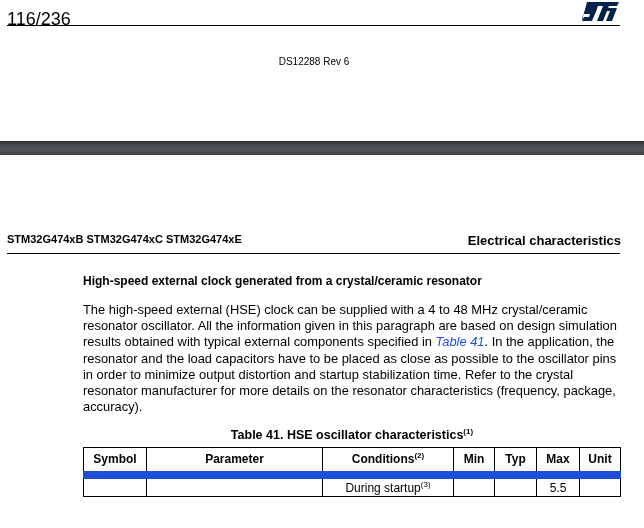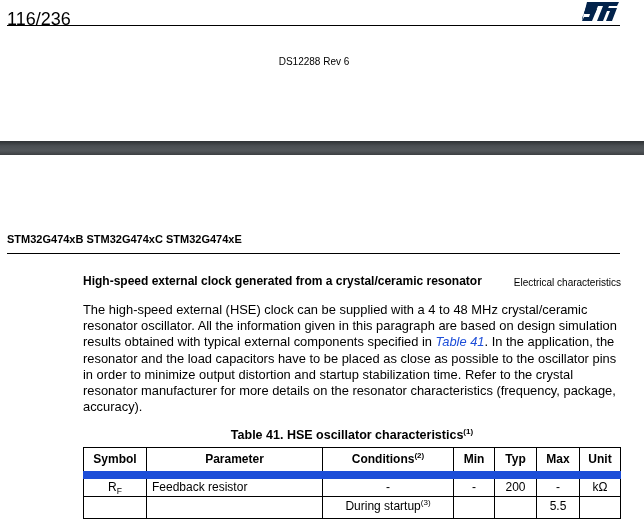--- a/index.html
+++ b/index.html
@@ -6,21 +6,21 @@
   body { width: 644px; height: 528px; overflow: hidden; position: relative;
          font-family: "Liberation Sans", sans-serif; color: #000; }
   .abs { position: absolute; }
   .hdr-left { left: 7px; top: 9px; font-size: 18px; }
   .hdr-center { left: 0; width: 628px; top: 9px; font-size: 10px; text-align: center; margin-top: 47px; }
   .hdr-rule { left: 7px; width: 613px; top: 25px; height: 1px; background: #000; }
   .logo { left: 582px; top: 2px; width: 38px; height: 19px; }
   .band { left: 0; width: 644px; top: 141px; height: 14px;
           background: linear-gradient(#2e3134 0%, #4a4e52 35%, #52565a 70%, #3c3f42 100%); }
   .sec-left { left: 7px; top: 233px; font-size: 11px; font-weight: bold; }
-  .sec-right { right: 23px; top: 233px; font-size: 10px; font-weight: normal; margin-top: 44px; }
+  .sec-right { right: 23px; top: 233px; font-size: 13px; font-weight: bold; }
   .sec-rule { left: 7px; width: 613px; top: 253px; height: 1px; background: #000; }
   .h3 { left: 83px; top: 274px; font-size: 12px; font-weight: bold; }
   .para { left: 83px; top: 302px; width: 540px; font-size: 12.9px; line-height: 16.2px; }
   .para .link { color: #1d4ed8; font-style: italic; }
   .tcap { left: 0; width: 704px; top: 428px; font-size: 12.5px; font-weight: bold; text-align: center; }
   sup { font-size: 8px; vertical-align: 5px; line-height: 0; }
   sub { font-size: 8.5px; vertical-align: -3px; line-height: 0; }
   table.t { position: absolute; left: 83px; top: 447px; border-collapse: collapse;
             font-size: 12px; table-layout: fixed; }
   table.t th, table.t td { border: 1px solid #000; padding: 0 5px; height: 22px; box-sizing: border-box; }
@@ -70,29 +70,20 @@
       <th><span>Parameter</span></th>
       <th><span>Conditions</span><sup>(2)</sup></th>
       <th><span>Min</span></th>
       <th><span>Typ</span></th>
       <th><span>Max</span></th>
       <th><span>Unit</span></th>
     </tr>
   </thead>
   <tbody>
     <tr>
-      <td class="c"><span>R</span><sub>F</sub></td>
-      <td class="l">Feedback resistor</td>
-      <td class="c">-</td>
-      <td class="c">-</td>
-      <td class="c">200</td>
-      <td class="c">-</td>
-      <td class="c">kΩ</td>
-    </tr>
-    <tr>
       <td class="c"><span></span><sub></sub></td>
       <td class="l"></td>
       <td class="c" style="vertical-align:top;padding-top:2px;"><span>During startup</span><sup>(3)</sup></td>
       <td class="c"></td>
       <td class="c"></td>
       <td class="c" style="vertical-align:top;padding-top:2px;">5.5</td>
       <td class="c"></td>
     </tr>
   </tbody>
 </table>

